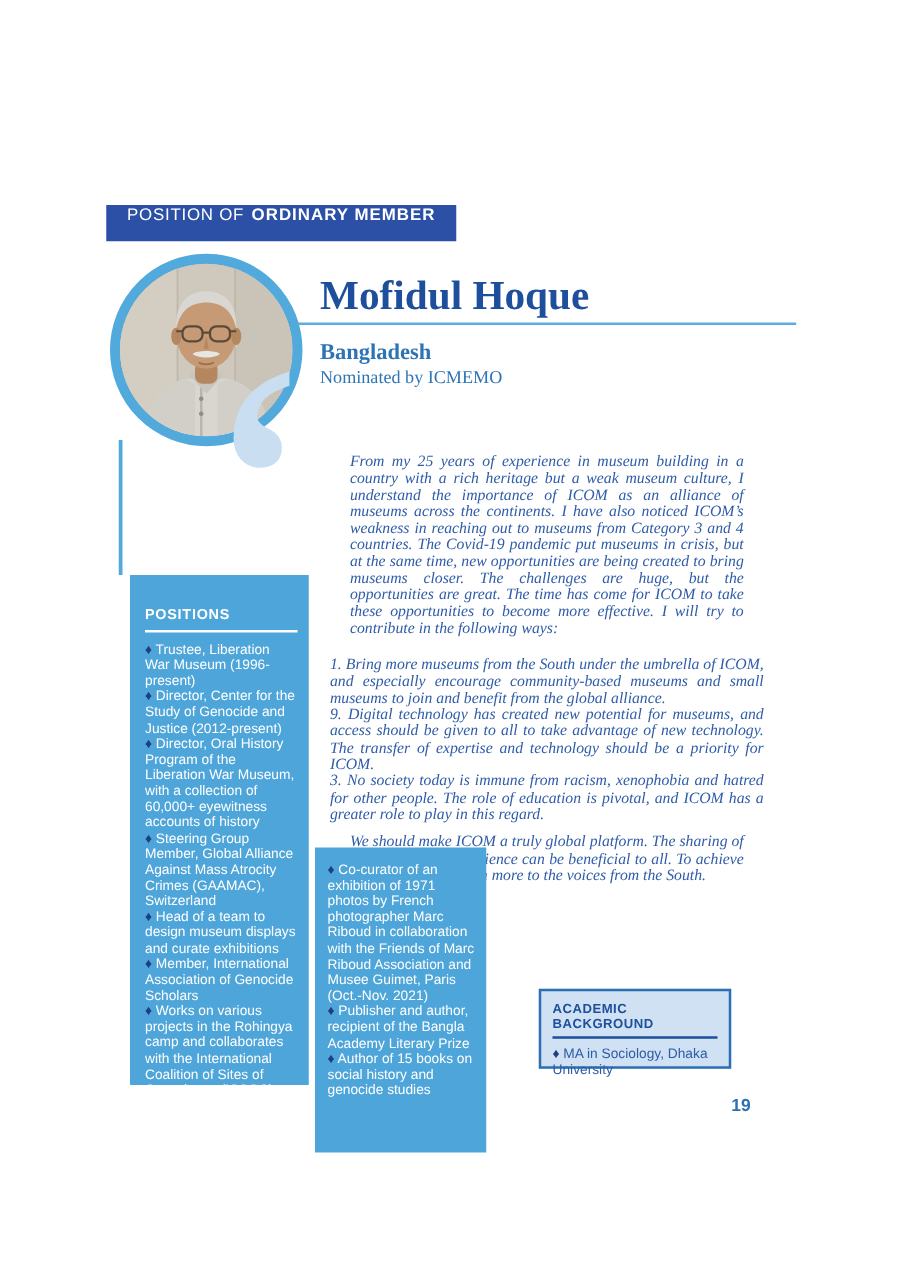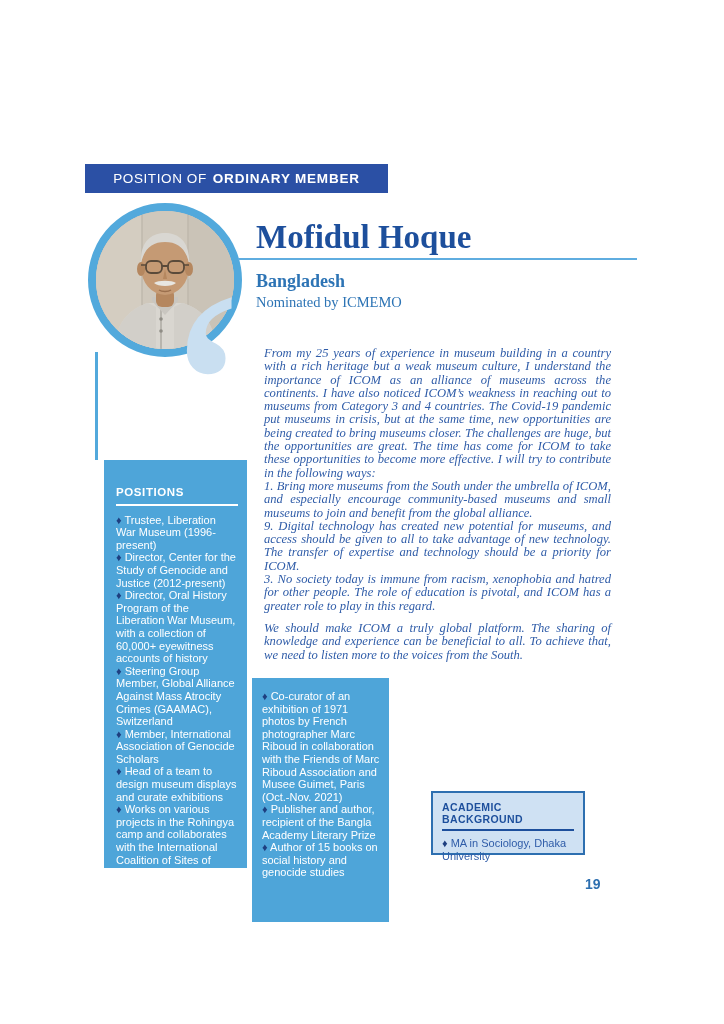--- a/index.html
+++ b/index.html
@@ -2,22 +2,22 @@
 <html><head>
 <meta charset="utf-8">
 <style>
   html,body{margin:0;padding:0;}
   body{
     width:724px;height:1024px;position:relative;background:#ffffff;
     font-family:"Liberation Sans",sans-serif;overflow:hidden;
   }
   
   .banner{
-    position:absolute;left:85px;top:164px;width:303px;height:29px;
-    background:#2b50a5;color:#ffffff;display:flex;align-items:center;justify-content:center;
+    position:absolute;left:85px;top:164px;width:280px;height:29px;
+    background:#2b50a5;color:#ffffff;display:flex;align-items:flex-start;justify-content:center;
     font-size:13.5px;letter-spacing:.6px;
   }
   .banner .bold{font-weight:bold;margin-left:6px;letter-spacing:.8px;}
   
   .portrait{
     position:absolute;left:88px;top:203px;width:138px;height:138px;
     border:8px solid #52a9dc;border-radius:50%;overflow:hidden;background:#cfc7bb;
   }
   .portrait svg{display:block;width:100%;height:100%;}
   .connector{
@@ -44,21 +44,21 @@
   .quote-mark{
     position:absolute;left:158px;top:246px;
     font-family:"Liberation Serif",serif;font-size:300px;line-height:1;color:#c9dff1;
     pointer-events:none;user-select:none;
   }
   .quote{
     position:absolute;left:264px;top:347px;width:347px;
     font-family:"Liberation Serif",serif;font-style:italic;color:#2f5ca8;
     font-size:12.6px;line-height:13.3px;text-align:justify;
   }
-  .quote p{margin:0;}
+  .quote p{margin:16px;}
   .quote p.gap{margin-top:9px;}
   .quote .points p{margin:0;}
   
   .bluebox{
     background:#4ea5d9;color:#ffffff;box-sizing:border-box;
     font-size:11px;line-height:12.6px;
   }
   .positions-box{
     position:absolute;left:104px;top:460px;width:143px;height:408px;padding:10px 9px 10px 12px;
   }
@@ -154,22 +154,22 @@
   <p class="gap">We should make ICOM a truly global platform. The sharing of knowledge and experience can be beneficial to all. To achieve that, we need to listen more to the voices from the South.</p>
 </div>
 
 <div class="bluebox positions-box">
   <h3>POSITIONS</h3>
   <ul>
       <li><span class="diamond">♦ </span>Trustee, Liberation War Museum (1996-present)</li>
       <li><span class="diamond">♦ </span>Director, Center for the Study of Genocide and Justice (2012-present)</li>
       <li><span class="diamond">♦ </span>Director, Oral History Program of the Liberation War Museum, with a collection of 60,000+ eyewitness accounts of history</li>
       <li><span class="diamond">♦ </span>Steering Group Member, Global Alliance Against Mass Atrocity Crimes (GAAMAC), Switzerland</li>
+      <li><span class="diamond">♦ </span>Head of a team to design museum displays and curate exhibitions</li>
       <li><span class="diamond">♦ </span>Member, International Association of Genocide Scholars</li>
-      <li><span class="diamond">♦ </span>Head of a team to design museum displays and curate exhibitions</li>
       <li><span class="diamond">♦ </span>Works on various projects in the Rohingya camp and collaborates with the International Coalition of Sites of Conscience (ICSOC)</li>
     </ul>
 </div>
 
 <div class="bluebox highlights-box">
   <ul>
       <li><span class="diamond">♦ </span>Co-curator of an exhibition of 1971 photos by French photographer Marc Riboud in collaboration with the Friends of Marc Riboud Association and Musee Guimet, Paris (Oct.-Nov. 2021)</li>
       <li><span class="diamond">♦ </span>Publisher and author, recipient of the Bangla Academy Literary Prize</li>
       <li><span class="diamond">♦ </span>Author of 15 books on social history and genocide studies</li>
     </ul>

